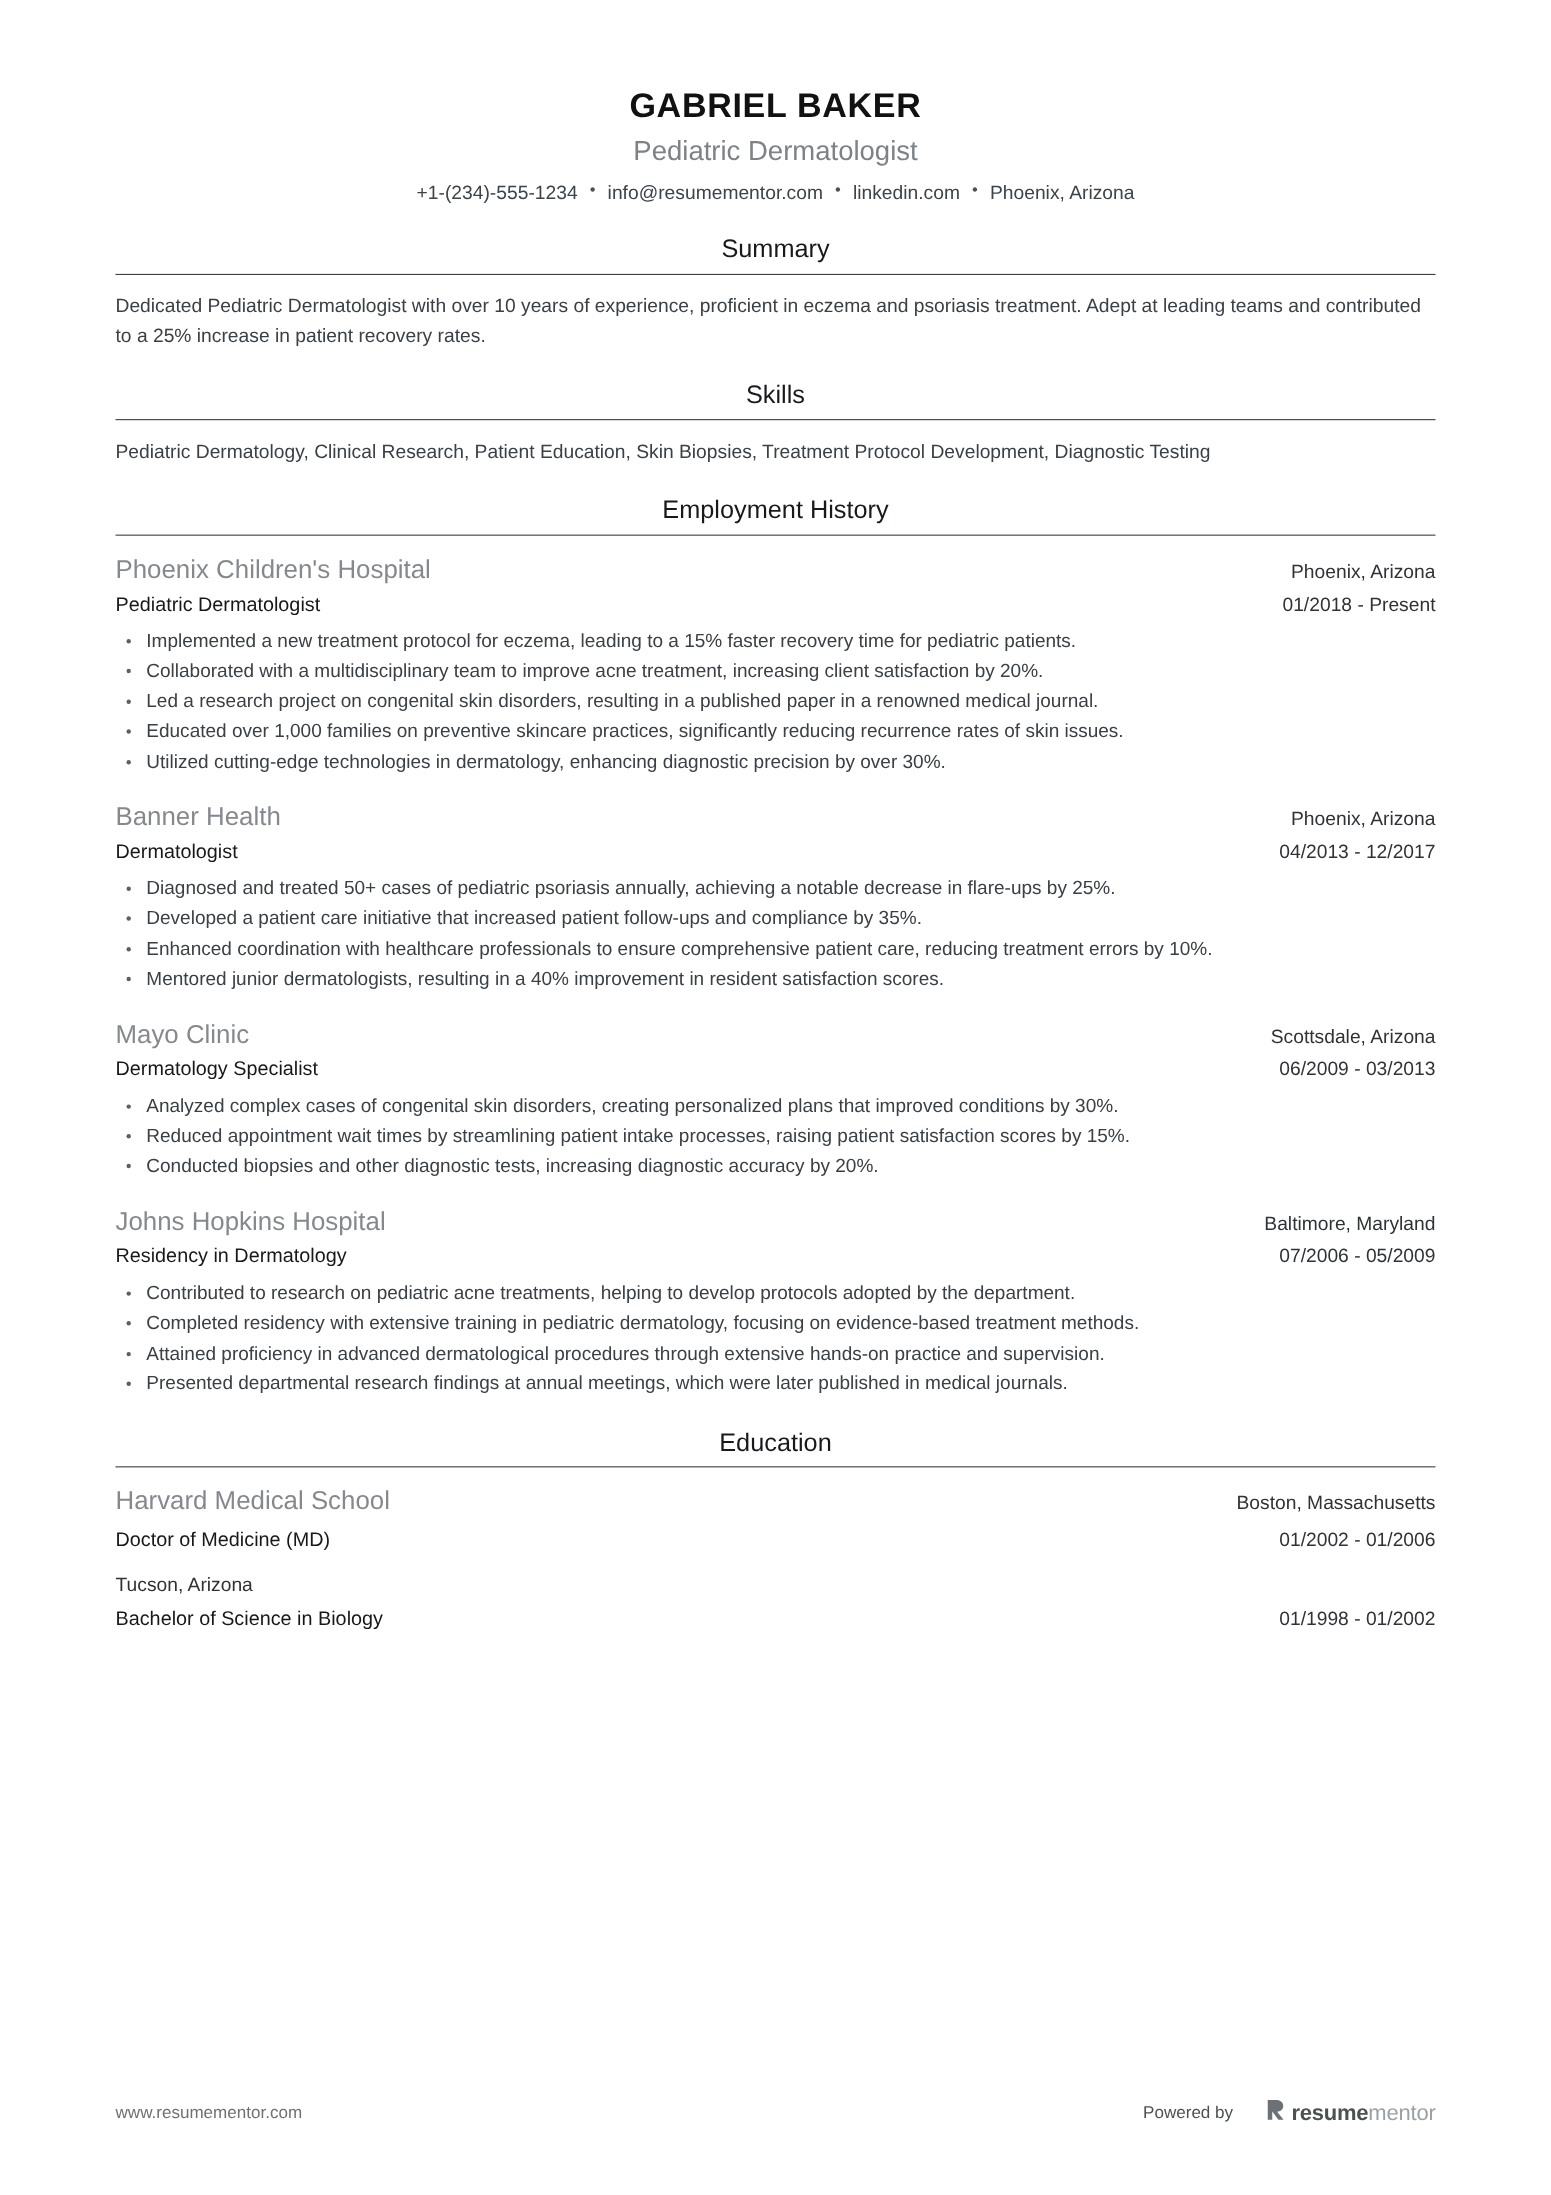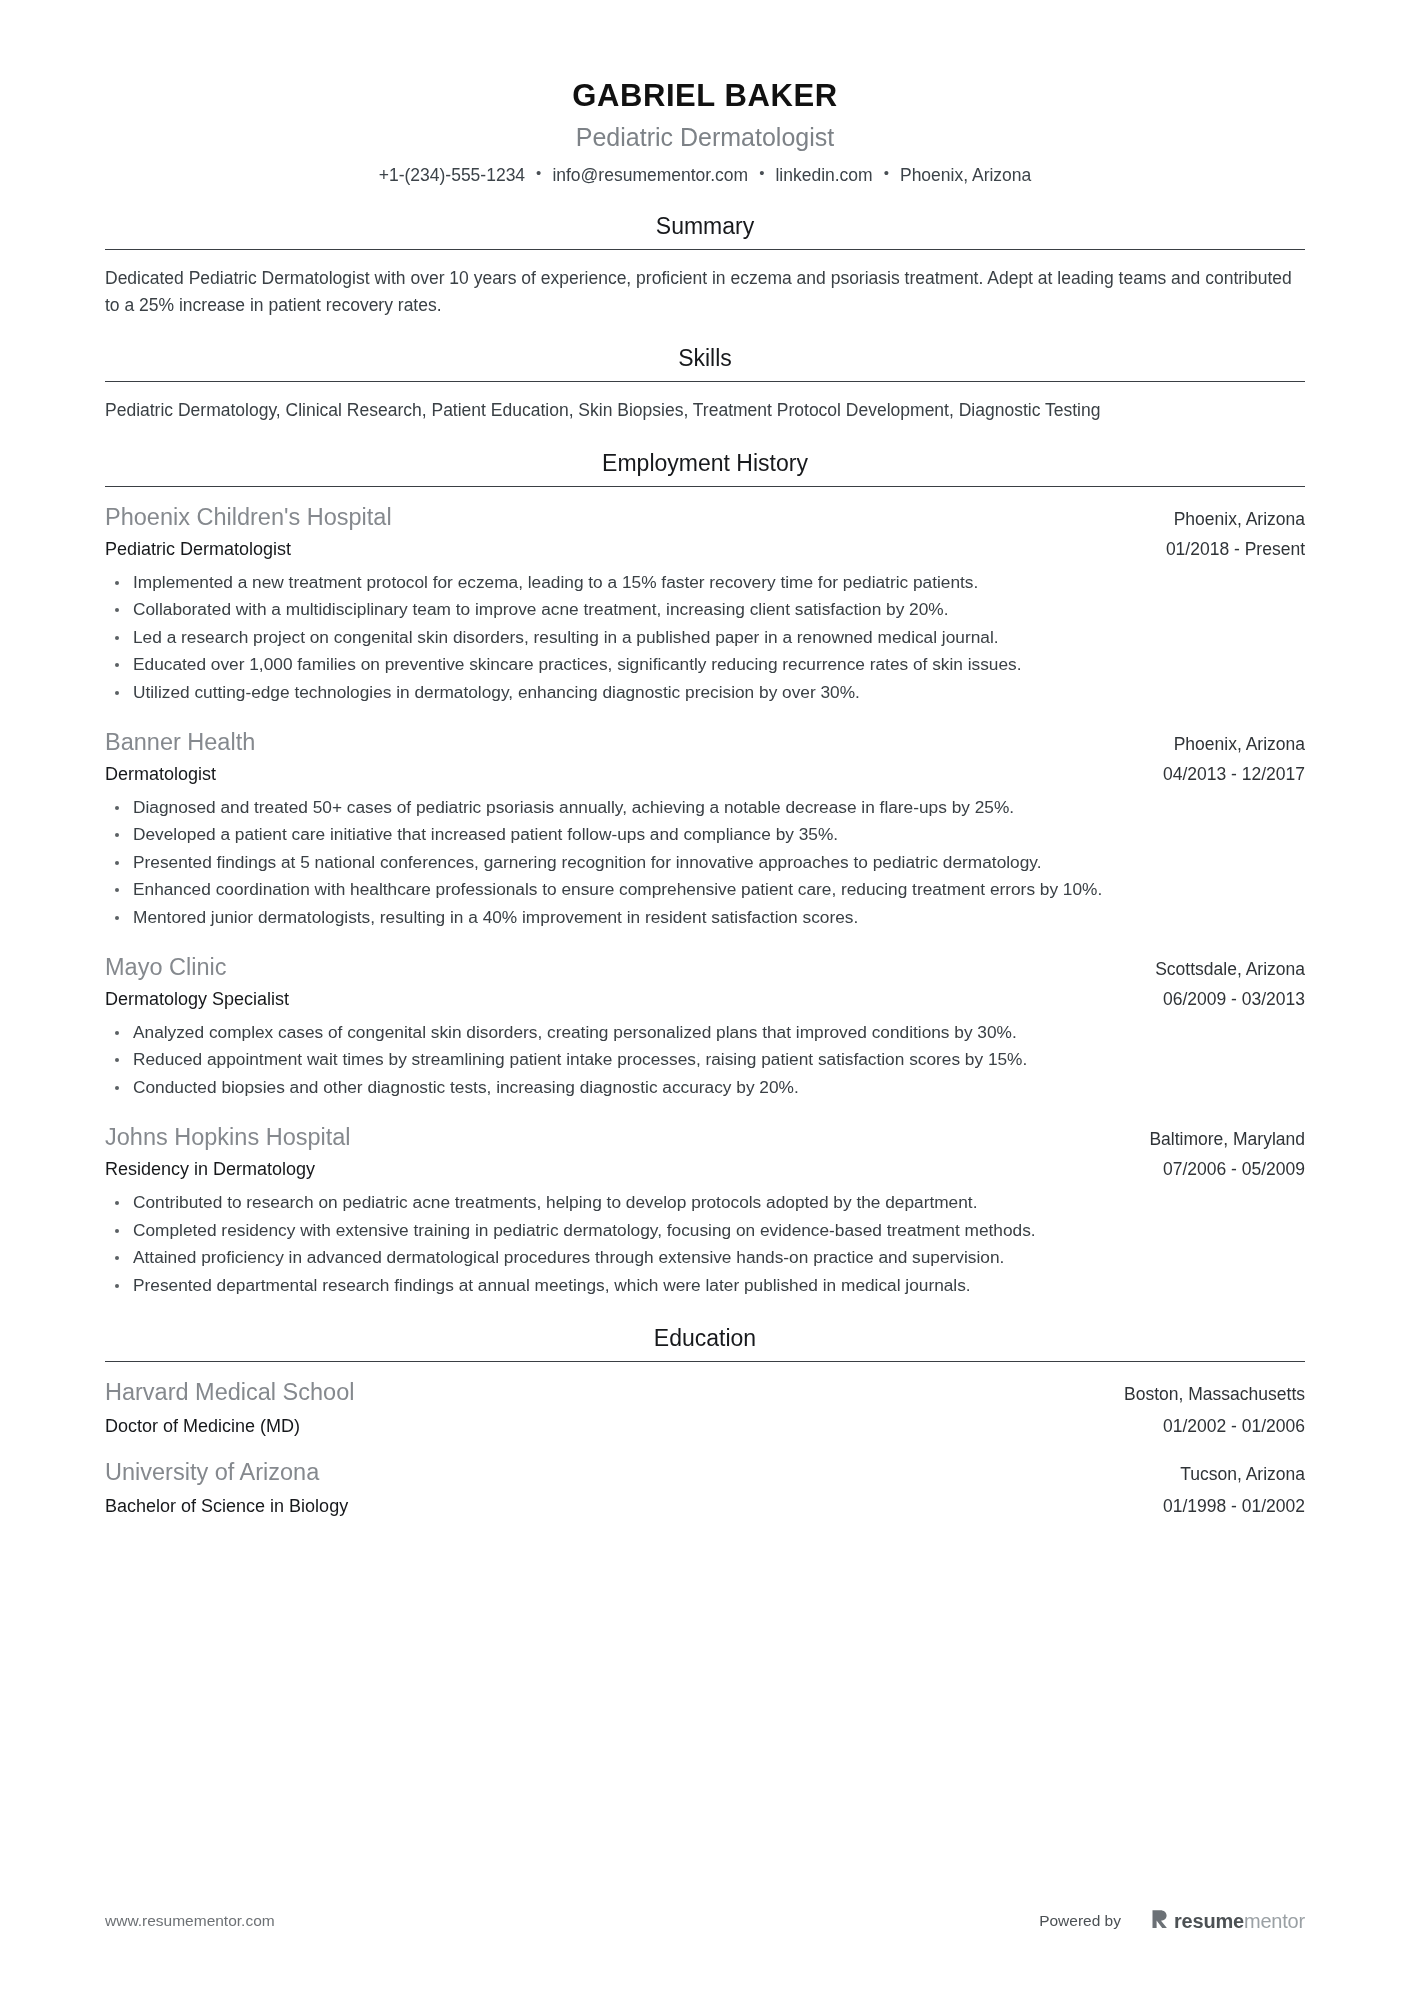--- a/index.html
+++ b/index.html
@@ -266,21 +266,20 @@
             <div class="loc">Phoenix, Arizona</div>
           </div>
         </div>
         <div class="role-row">
           <div class="role">Dermatologist</div>
           <div class="dates">04/2013 - 12/2017</div>
         </div>
         <ul class="bullets">
           <li>Diagnosed and treated 50+ cases of pediatric psoriasis annually, achieving a notable decrease in flare-ups by 25%.</li>
           <li>Developed a patient care initiative that increased patient follow-ups and compliance by 35%.</li>
-          <li>Presented findings at 5 national conferences, garnering recognition for innovative approaches to pediatric dermatology.</li>
           <li>Enhanced coordination with healthcare professionals to ensure comprehensive patient care, reducing treatment errors by 10%.</li>
           <li>Mentored junior dermatologists, resulting in a 40% improvement in resident satisfaction scores.</li>
         </ul>
       </div>
 
       <div class="entry">
         <div class="entry-row">
           <div class="entry-left">
             <div class="org">Mayo Clinic</div>
           </div>
@@ -338,23 +337,20 @@
           </div>
         </div>
         <div class="role-row">
           <div class="edu-degree">Doctor of Medicine (MD)</div>
           <div class="dates">01/2002 - 01/2006</div>
         </div>
       </div>
 
       <div class="edu-entry">
         <div class="entry-row">
-          <div class="entry-left">
-            <div class="edu-school">University of Arizona</div>
-          </div>
           <div class="entry-right">
             <div class="loc">Tucson, Arizona</div>
           </div>
         </div>
         <div class="role-row">
           <div class="edu-degree">Bachelor of Science in Biology</div>
           <div class="dates">01/1998 - 01/2002</div>
         </div>
       </div>
 

